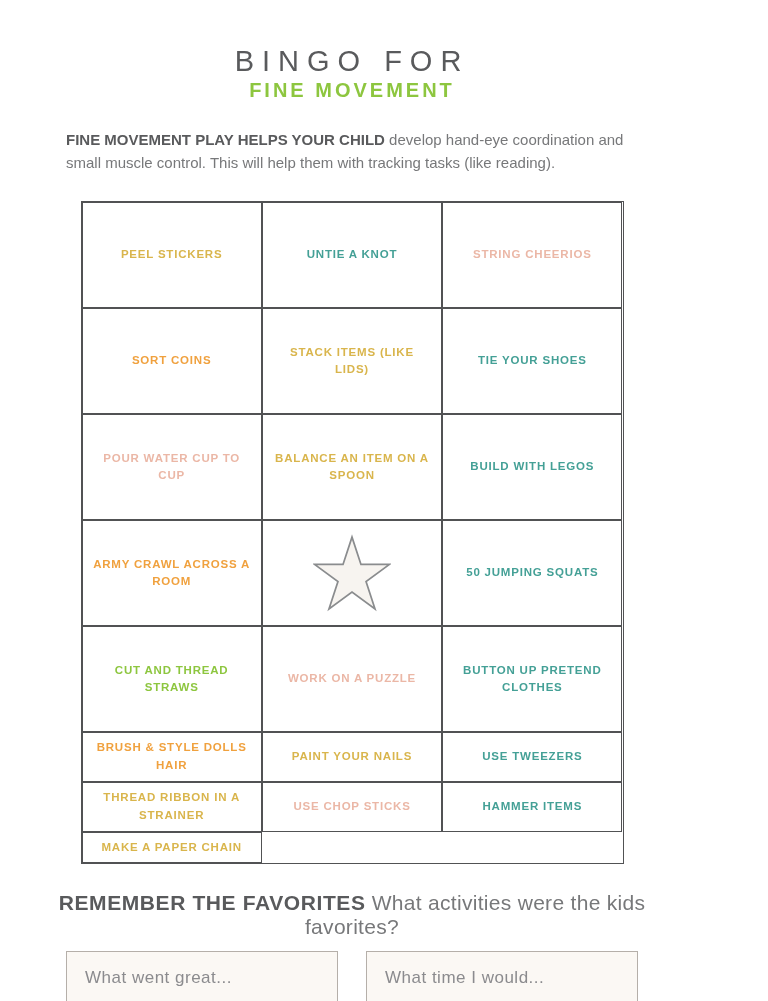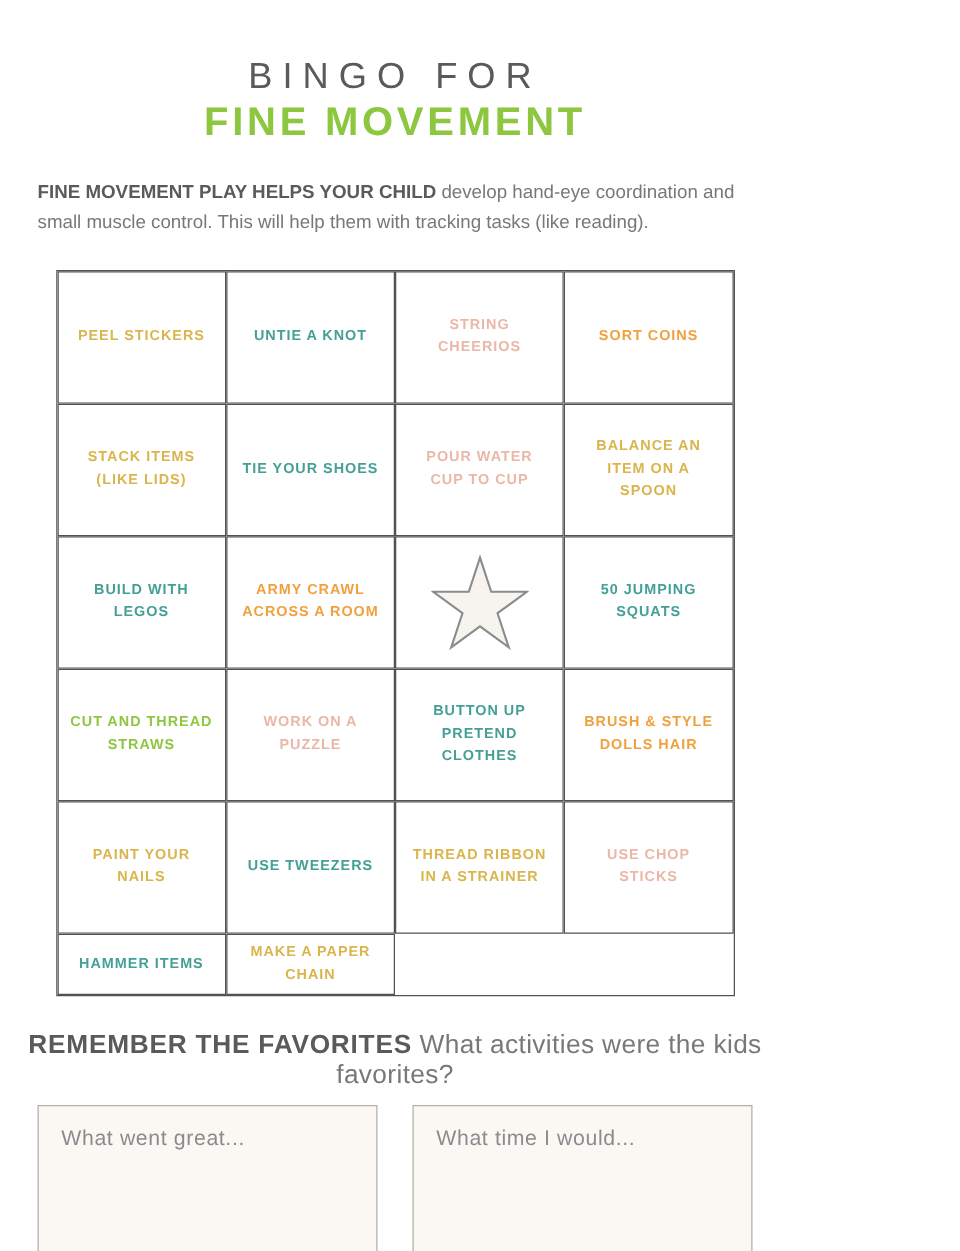--- a/index.html
+++ b/index.html
@@ -7,55 +7,56 @@
     padding: 0;
     background: #ffffff;
     font-family: "Liberation Sans", sans-serif;
   }
   .page {
     position: relative;
     width: 632px;
     height: 1001px;
     background: #ffffff;
     overflow: hidden;
+    padding-left: 36px;
   }
   .title-block {
     padding-top: 46px;
     text-align: center;
   }
   .title-line1 {
     font-size: 29px;
     font-weight: 500;
     color: #595a5c;
     letter-spacing: 8px;
     line-height: 1.1;
   }
   .title-line2 {
-    font-size: 32px;
+    font-size: 20px;
     font-weight: 800;
     color: #8dc63f;
     letter-spacing: 3px;
     line-height: 1.2;
   }
   .intro {
     margin: 26px 30px 0 30px;
     font-size: 15px;
     line-height: 1.55;
     color: #77787a;
     text-align: left;
   }
   .intro b {
     color: #595a5c;
     font-weight: 700;
   }
   .bingo-grid {
     width: 543px;
     margin: 27px auto 2px auto;
     display: grid;
-    grid-template-columns: repeat(4, 1fr);
+    grid-template-columns: repeat(3, 1fr);
     grid-template-rows: repeat(5, 106px);
     border: 1px solid #515254;
     box-sizing: border-box;
   }
   .cell {
     border: 1px solid #515254;
     background: #ffffff;
     display: flex;
     align-items: center;
     justify-content: center;

